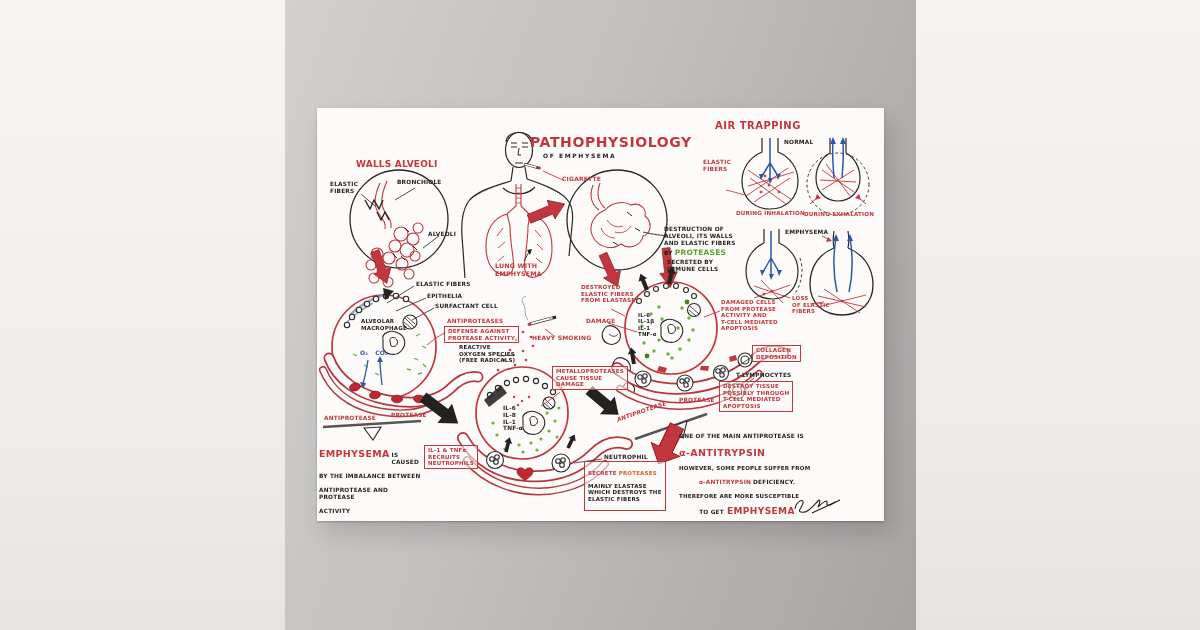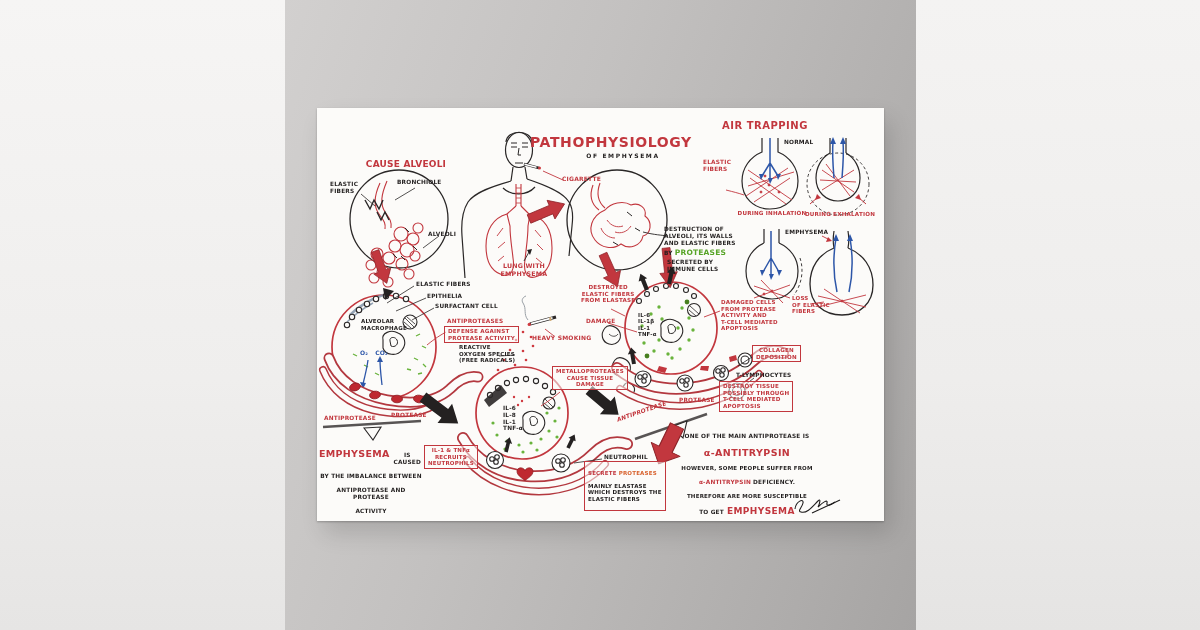--- a/index.html
+++ b/index.html
@@ -10,21 +10,21 @@
   #band-right{left:916px;top:0;width:284px;height:630px;background:linear-gradient(180deg,#f4f3f2 0%,#eeedec 60%,#e5e4e3 100%);}
   #wall{left:285px;top:0;width:631px;height:630px;
         background:linear-gradient(110deg,#d2d0cf 0%,#c3c1c0 40%,#aeacab 85%,#a6a4a3 100%);}
   #poster{left:317px;top:108px;width:567px;height:413px;background:#fcfbf9;
           box-shadow:0 1px 2px rgba(0,0,0,.25), 7px 12px 22px rgba(0,0,0,.14);}
   #art{position:absolute;left:0;top:0;width:567px;height:413px;z-index:1;}
   
   .lbl{position:absolute;z-index:2;font-weight:bold;color:#211e1e;font-size:5.8px;
        line-height:1.2;white-space:pre-line;letter-spacing:.2px;}
   .red{color:#c2373e;} .green{color:#57a427;} .blue{color:#2d56a8;} .orange{color:#d8622e;}
-  .ctr{text-align:center;}
+  .ctr{text-align:left;}
   .bx{border:1px solid #c2373e;padding:1px 3px;background:rgba(252,251,249,.55);}
   .row{display:flex;align-items:baseline;}
   .it{font-style:italic;}
 </style>
 </head>
 <body>
 
 <div class="abs" id="band-left"></div>
 <div class="abs" id="band-right"></div>
 <div class="abs" id="wall"></div>
@@ -382,21 +382,21 @@
 
   <g fill="none" stroke="#1f1d1d" stroke-width="1.1">
     <path d="M478,401 C479,393 487,390 486,395 C485,400 480,403 484,404 C490,406 496,398 501,393 C504,390 503,395 501,399 C506,394 511,391 510,395 C509,399 514,397 518,394"></path>
     <path d="M495,405 L523,392"></path>
   </g>
 </svg>
 
   <div class="lbl red ctr" style="left:213px;top:26px;width:160px;font-size:14px;letter-spacing:.6px;">PATHOPHYSIOLOGY</div>
   <div class="lbl ctr" style="left:226px;top:44px;width:160px;font-size:6px;letter-spacing:1.6px;">OF EMPHYSEMA</div>
   <div class="lbl red ctr" style="left:398px;top:12px;width:100px;font-size:10px;letter-spacing:.5px;">AIR TRAPPING</div>
-  <div class="lbl red ctr" style="left:39px;top:51px;width:100px;font-size:9px;">CAUSE ALVEOLI</div>
+  <div class="lbl red ctr" style="left:39px;top:51px;width:100px;font-size:9px;">WALLS ALVEOLI</div>
 
   <div class="lbl" style="left:13px;top:73px;">ELASTIC
 FIBERS</div>
   <div class="lbl" style="left:80px;top:71px;">BRONCHIOLE</div>
   <div class="lbl" style="left:111px;top:123px;">ALVEOLI</div>
 
   <div class="lbl red" style="left:245px;top:67px;font-size:6px;">CIGARETTE</div>
   <div class="lbl red ctr" style="left:178px;top:154px;width:58px;font-size:6.3px;">LUNG WITH
 EMPHYSEMA</div>
 

